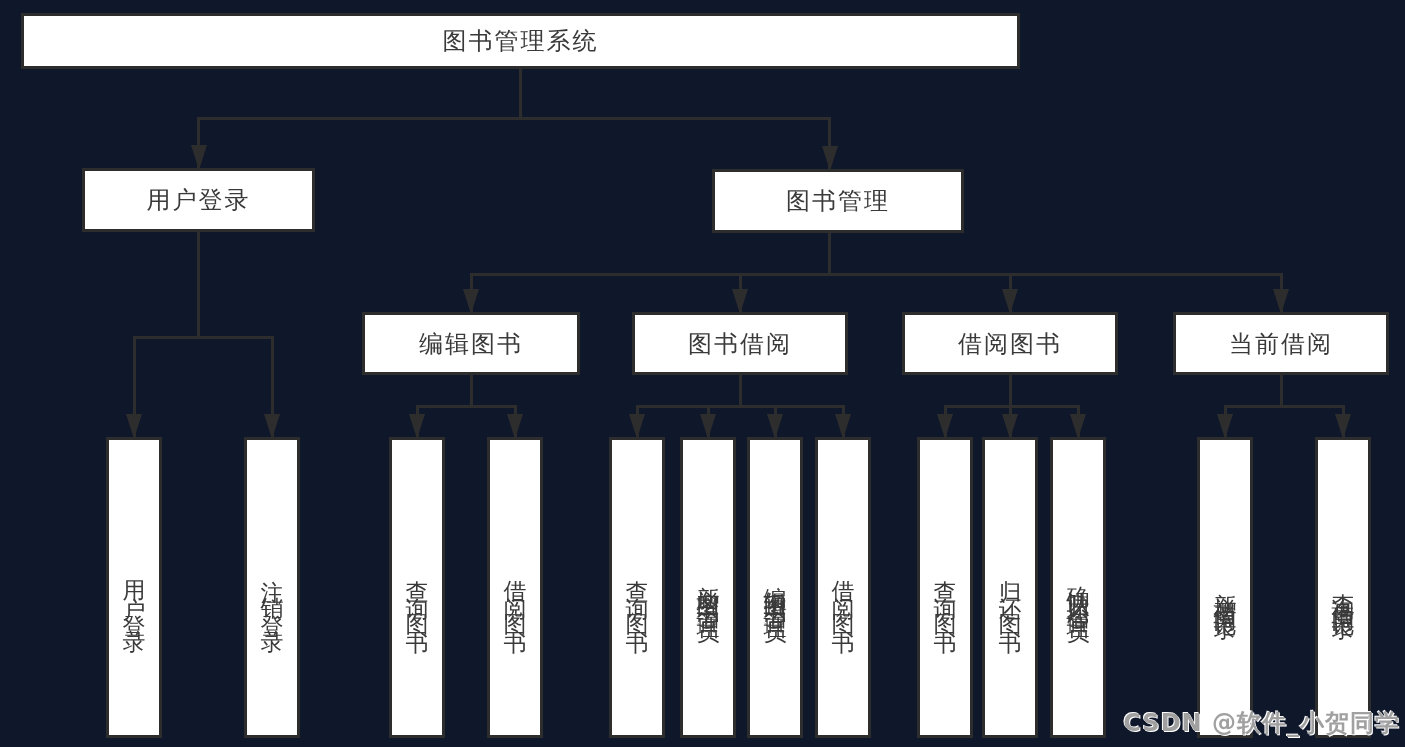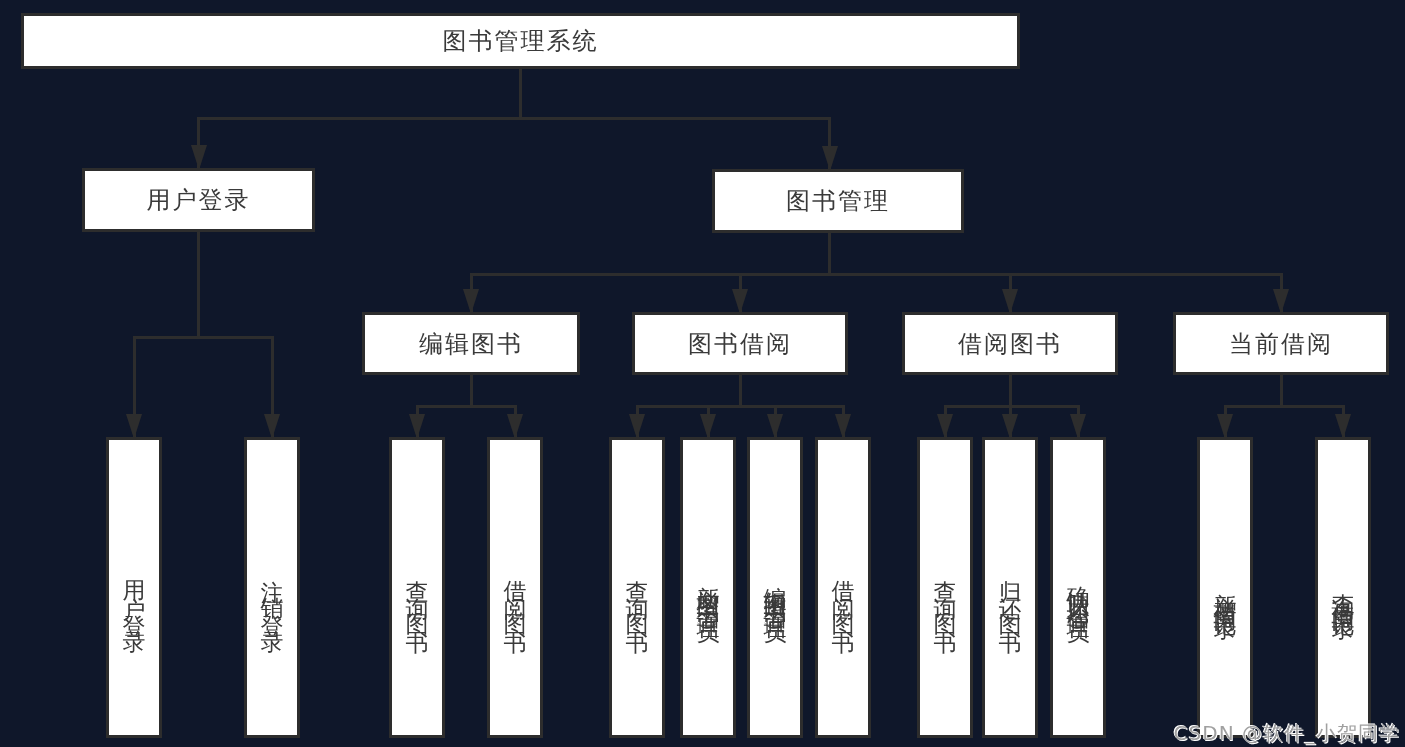--- a/index.html
+++ b/index.html
@@ -50,26 +50,27 @@
     position: absolute;
     width: 0;
     height: 0;
     border-left: 8px solid transparent;
     border-right: 8px solid transparent;
     border-top: 25px solid #2d2d2d;
   }
   .watermark {
     position: absolute;
     right: 5px;
-    bottom: 0;
-    font-size: 20px;
+    bottom: 8px;
+    font-size: 24px;
     color: #a0a0a0;
     letter-spacing: 1px;
     text-shadow: 1px 1px 0 #ffffff, -1px -1px 0 #ffffff;
     white-space: nowrap;
+    font-weight: bold;
   }
 </style>
 </head>
 <body>
 
 <div class="stage">
   <div id="layer-lines">
       <div class="cline" style="left: 519px; top: 69px; width: 3px; height: 51px;"></div>
       <div class="cline" style="left: 197px; top: 117px; width: 634px; height: 3px;"></div>
       <div class="cline" style="left: 197px; top: 117px; width: 3px; height: 51px;"></div>

